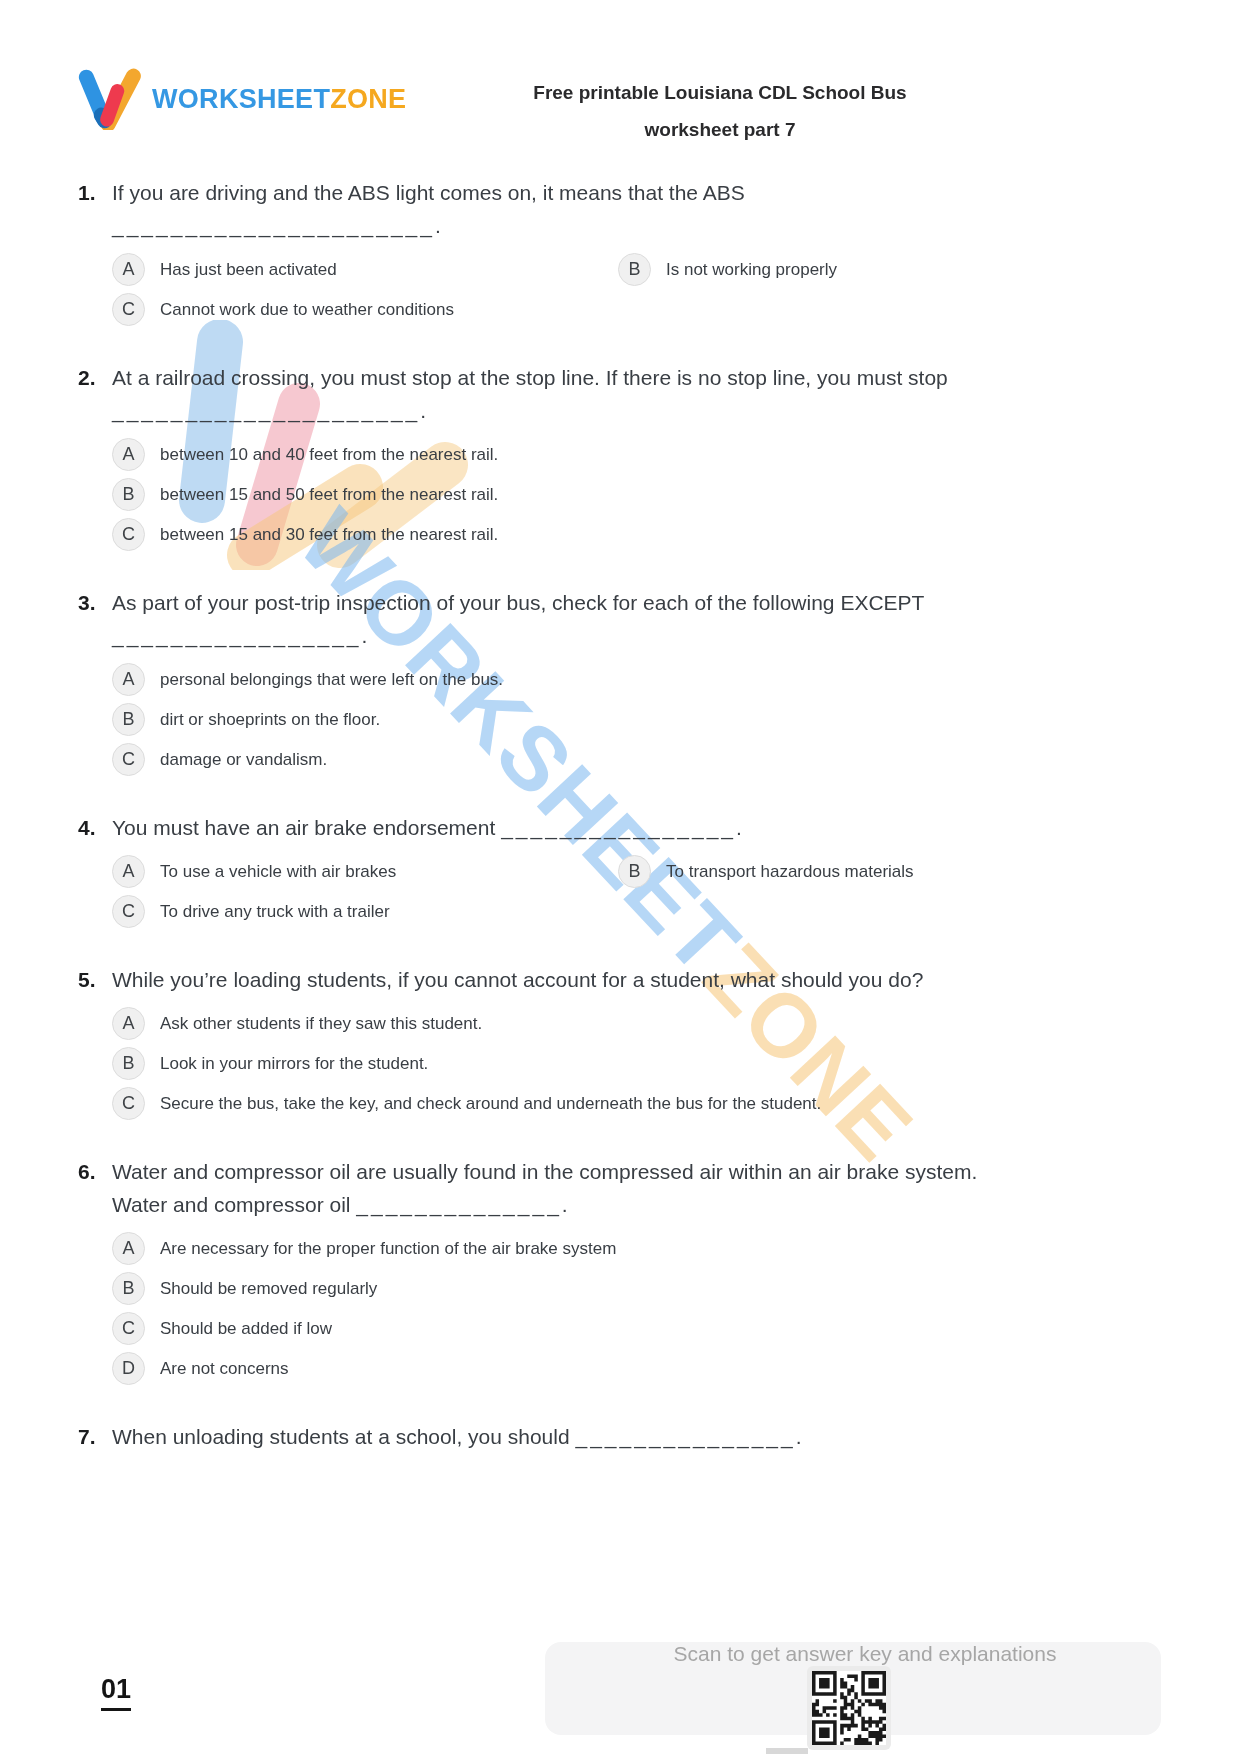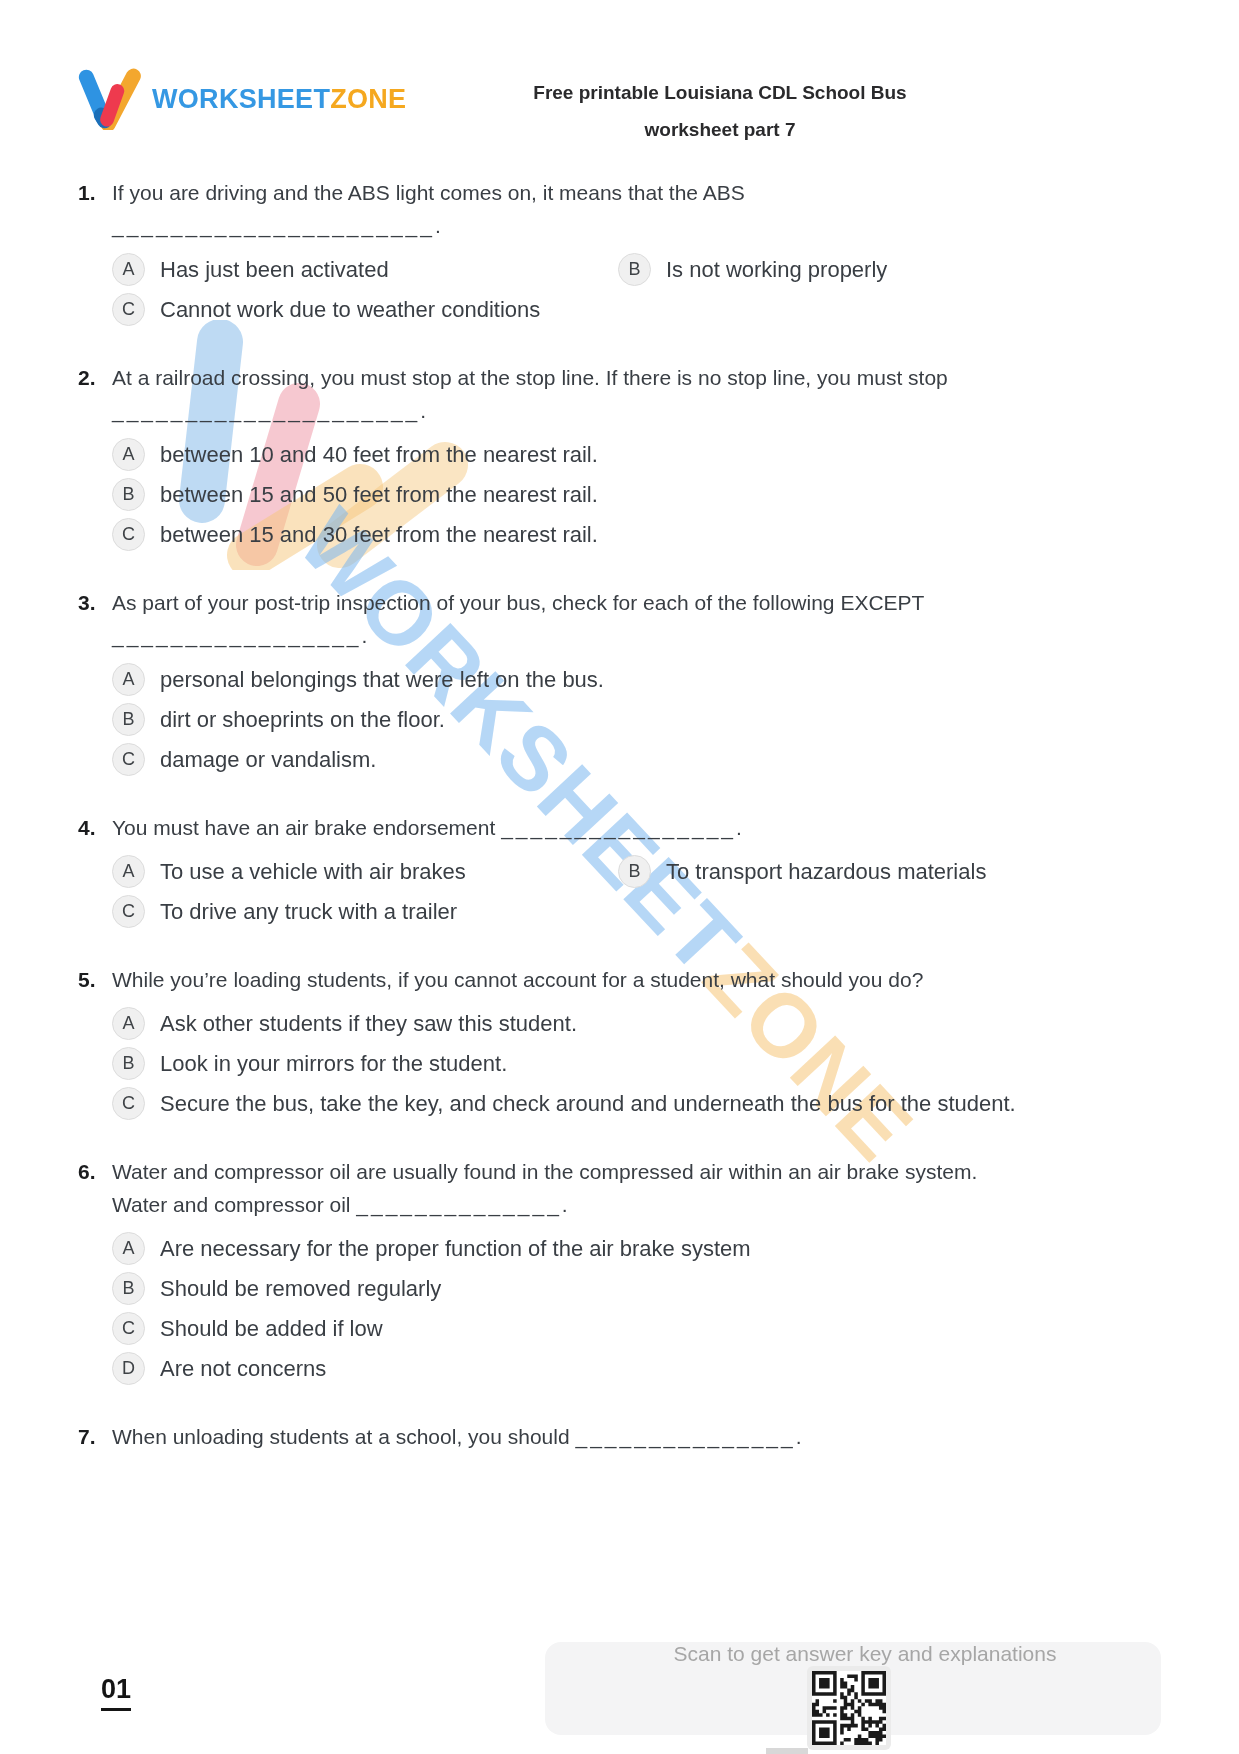--- a/index.html
+++ b/index.html
@@ -21,21 +21,21 @@
   .q{display:flex;margin-bottom:32px;}
   .q-num{flex:none;width:34px;font-weight:700;font-size:21px;color:#1b1c1e;line-height:33px;}
   .q-body{flex:1;font-size:21px;line-height:33px;}
   .blank{letter-spacing:3px;}
   .options{margin-top:7px;}
   .optrow{display:block;}
   .optrow.two-col{display:grid;grid-template-columns:506px 1fr;}
   .opt{display:flex;align-items:center;height:40px;}
   .badge{flex:none;width:33px;height:33px;border-radius:50%;background:#f0f0f0;border:1px solid #dcdcdc;
          display:flex;align-items:center;justify-content:center;font-size:18px;color:#3f4347;margin-right:15px;box-sizing:border-box;}
-  .opt-text{font-size:22px;color:#393e44;white-space:nowrap;}
+  .opt-text{font-size:17px;color:#393e44;white-space:nowrap;}
   
   .page-num{position:absolute;left:78px;top:1674px;font-size:27px;font-weight:800;color:#151515;
             padding-bottom:3px;border-bottom:3px solid #151515;z-index:2;margin-left:23px;}
   .scan-box{position:absolute;left:545px;top:1642px;width:616px;height:93px;background:#f4f4f5;
             border-radius:16px;display:flex;align-items:center;z-index:2;flex-direction:column;}
   .scan-text{flex:1;text-align:center;color:#a6a6a6;font-size:21px;padding-left:24px;}
   .qr-wrap{flex:none;width:84px;height:84px;background:#ebebeb;border-radius:6px;margin-right:9px;
            display:flex;align-items:center;justify-content:center;}
   .qr-wrap svg{display:block;background:#ffffff;}
   .bottom-sliver{position:absolute;left:766px;top:1748px;width:42px;height:6px;background:#d8d8d8;z-index:2;}

